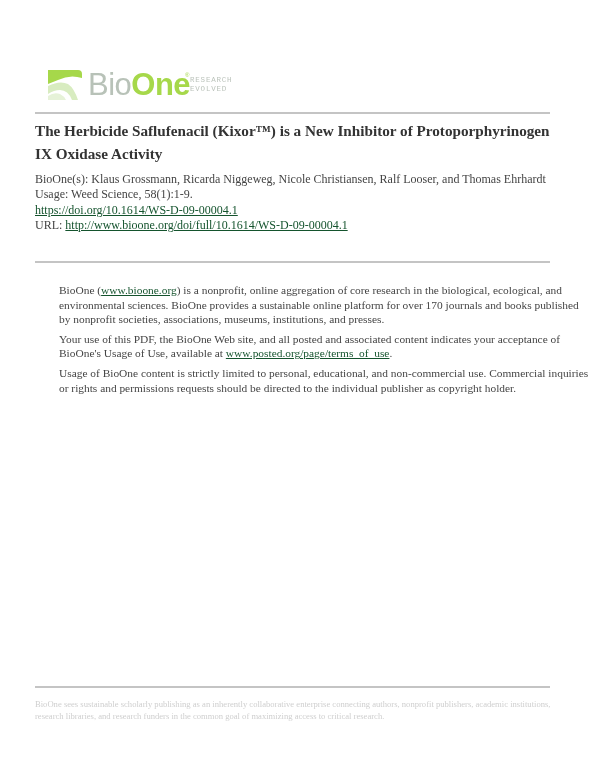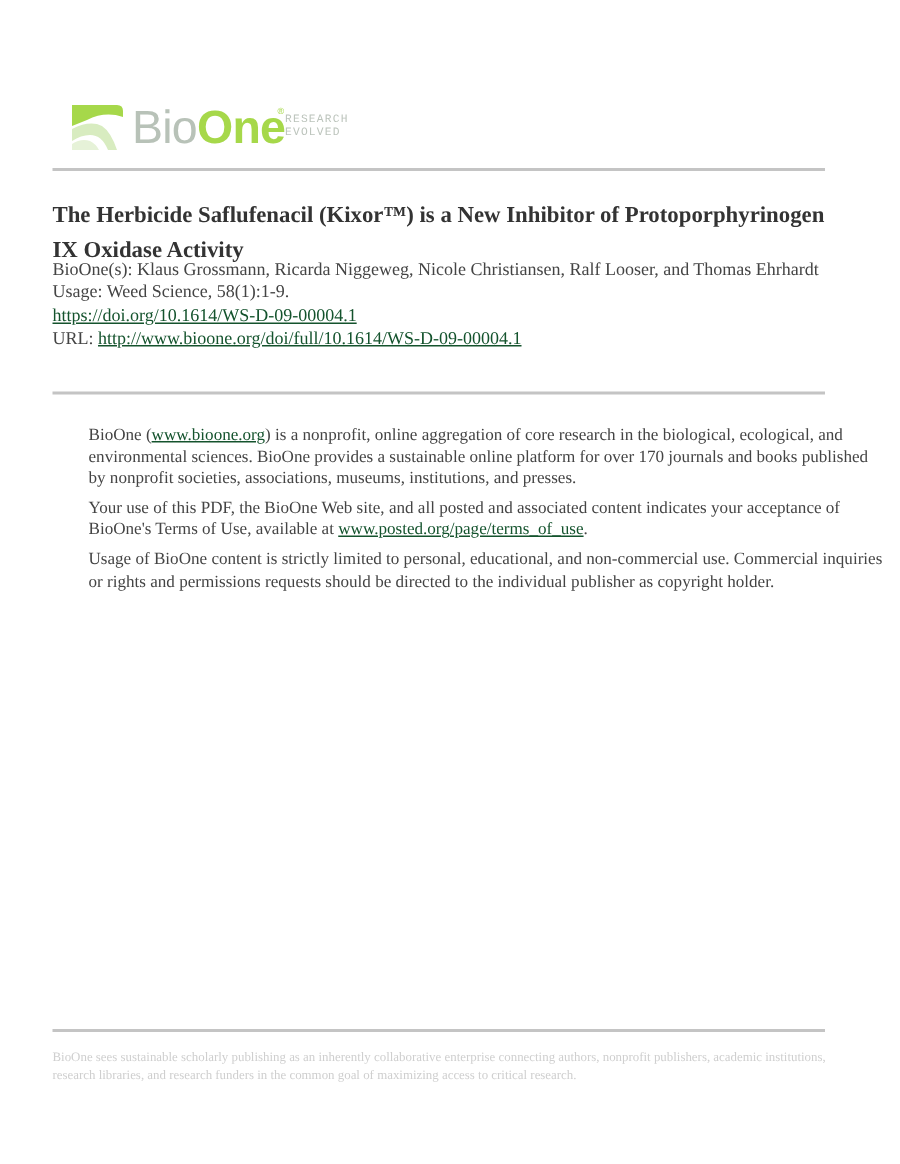--- a/index.html
+++ b/index.html
@@ -9,21 +9,21 @@
   .logo { left: 48px; top: 70px; width: 200px; height: 36px; }
   .logo-mark { position: absolute; left: 0; top: 0; width: 34px; height: 30px; }
   .logo-bio { position: absolute; left: 40px; top: -2px; font-family: "Liberation Sans", "DejaVu Sans", sans-serif;
               font-size: 31px; color: #b8c2b8; letter-spacing: -0.5px; line-height: 34px; }
   .logo-one { color: #a6d84a; font-weight: bold; }
   .logo-tag { position: absolute; left: 142px; top: 6px; font-family: Liberation Mono, monospace;
               font-size: 7.5px; color: #bcc4bc; letter-spacing: 0.8px; line-height: 9px; }
   .logo-reg { position: absolute; left: 137px; top: 2px; font-size: 6px; color: #a6d84a;
               font-family: "Liberation Sans", sans-serif; }
   .rule { left: 35px; width: 515px; height: 2px; background: #c4c4c4; }
-  .title { left: 35px; top: 119px; width: 525px; font-weight: bold; font-size: 15.2px; line-height: 23px; color: #333333; margin-top: 13px; }
+  .title { left: 35px; top: 119px; width: 525px; font-weight: bold; font-size: 15.2px; line-height: 23px; color: #333333; }
   .meta { left: 35px; top: 172px; width: 530px; font-size: 12px; line-height: 15.3px; color: #444444; }
   .meta div { white-space: nowrap; }
   a.lnk { color: #14532d; text-decoration: underline; }
   .body { left: 35px; top: 283px; width: 530px; font-size: 11.4px; line-height: 14.6px; color: #444444; margin-left: 24px; }
   .body p { margin: 0 0 5px 0; }
   .foot { left: 35px; top: 699px; width: 530px; font-size: 8.6px; line-height: 11.8px; color: #cfcfcf; }
 </style>
 </head>
 <body>
 
@@ -49,19 +49,19 @@
   <div><span>BioOne(s): </span><span>Klaus Grossmann, Ricarda Niggeweg, Nicole Christiansen, Ralf Looser, and Thomas Ehrhardt</span></div>
   <div><span>Usage: </span><span>Weed Science, 58(1):1-9.</span></div>
   <div><a class="lnk" href="#">https://doi.org/10.1614/WS-D-09-00004.1</a></div>
   <div><span>URL: </span><a class="lnk" href="#">http://www.bioone.org/doi/full/10.1614/WS-D-09-00004.1</a></div>
 </div>
 
 <div class="abs rule" style="top:261px;"></div>
 
 <div class="abs body">
   <p><span>BioOne (</span><a class="lnk" href="#">www.bioone.org</a><span>) is a nonprofit, online aggregation of core research in the biological, ecological, and environmental sciences. BioOne provides a sustainable online platform for over 170 journals and books published by nonprofit societies, associations, museums, institutions, and presses.</span></p>
-  <p><span>Your use of this PDF, the BioOne Web site, and all posted and associated content indicates your acceptance of BioOne's Terms of Use, available at </span><a class="lnk" href="#">www.posted.org/page/terms_of_use</a><span>.</span></p>
+  <p><span>Your use of this PDF, the BioOne Web site, and all posted and associated content indicates your acceptance of BioOne's Usage of Use, available at </span><a class="lnk" href="#">www.posted.org/page/terms_of_use</a><span>.</span></p>
   <p>Usage of BioOne content is strictly limited to personal, educational, and non-commercial use. Commercial inquiries or rights and permissions requests should be directed to the individual publisher as copyright holder.</p>
 </div>
 
 <div class="abs rule" style="top:686px;"></div>
 
 <div class="abs foot">BioOne sees sustainable scholarly publishing as an inherently collaborative enterprise connecting authors, nonprofit publishers, academic institutions, research libraries, and research funders in the common goal of maximizing access to critical research.</div>
 
 </body></html>

